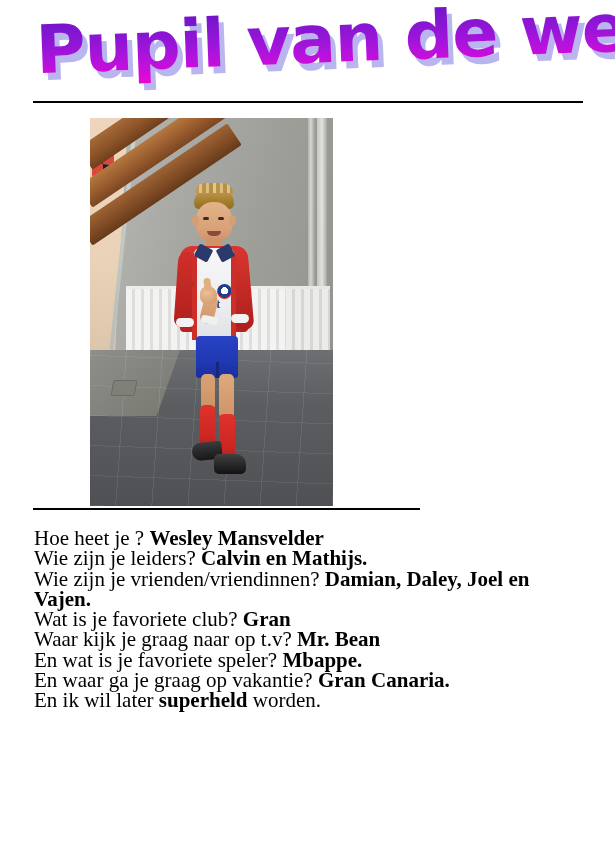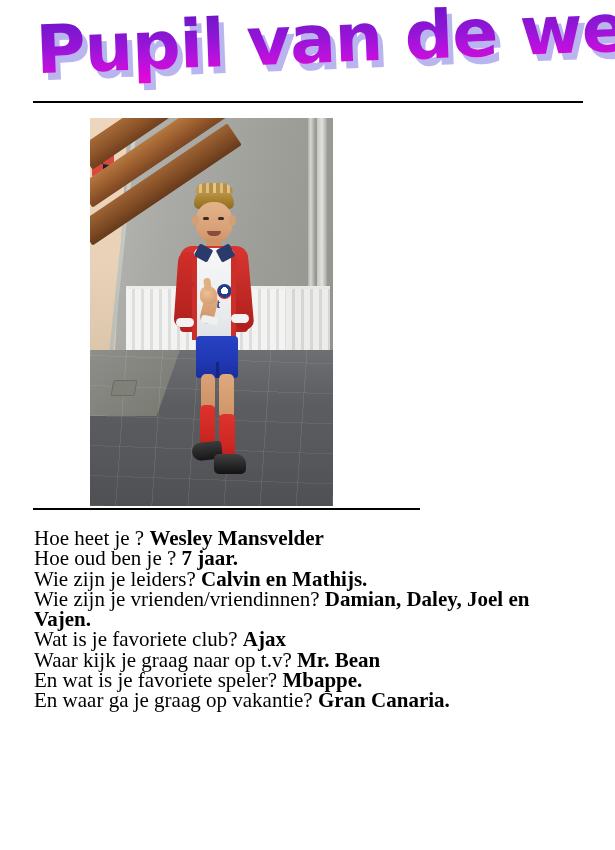--- a/index.html
+++ b/index.html
@@ -443,20 +443,20 @@
     <div class="b-sock-r"></div>
     <div class="b-boot-l"></div>
     <div class="b-boot-r"></div>
   </div>
 </div>
 
 <div class="rule rule-mid"></div>
 
 <div class="qa" id="qa-list">
     <p><span>Hoe heet je ? </span><b>Wesley Mansvelder</b></p>
-    <p><span>Hoe oud ben je ? </span><b>7 jaar.</b></p>
     <p><span>Wie zijn je leiders? </span><b>Calvin en Mathijs.</b></p>
     <p><span>Wie zijn je vrienden/vriendinnen? </span><b>Damian, Daley, Joel en Vajen.</b></p>
-    <p><span>Wat is je favoriete club? </span><b>Ajax</b></p>
+    <p><span>Wat is je favoriete club? </span><b>Gran</b></p>
     <p><span>Waar kijk je graag naar op t.v? </span><b>Mr. Bean</b></p>
     <p><span>En wat is je favoriete speler? </span><b>Mbappe.</b></p>
     <p><span>En waar ga je graag op vakantie? </span><b>Gran Canaria.</b></p>
+    <p><span>En ik wil later </span><b>superheld</b><span> worden.</span></p>
   </div>
 
 </body></html>

